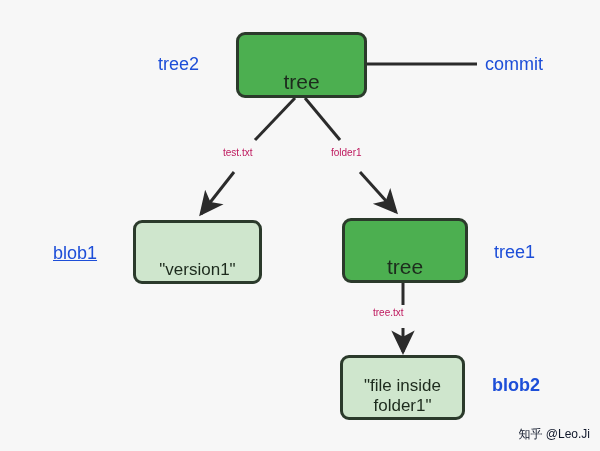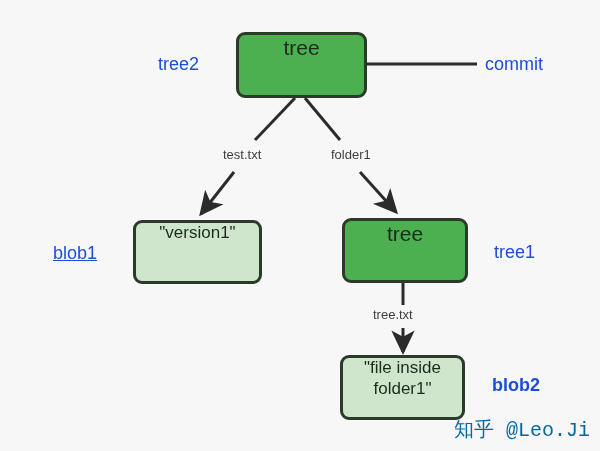--- a/index.html
+++ b/index.html
@@ -25,21 +25,21 @@
     top: 0;
     width: 600px;
     height: 451px;
   }
   .node {
     position: absolute;
     box-sizing: border-box;
     border: 3px solid #2b3a2b;
     border-radius: 9px;
     display: flex;
-    align-items: flex-start;
+    align-items: flex-end;
     justify-content: center;
     text-align: center;
     color: #1d2b1d;
     line-height: 1.22;
     z-index: 3;
   }
   .node.tree {
     background: #4caf50;
     font-size: 21px;
   }
@@ -53,36 +53,35 @@
   }
   .tag {
     position: absolute;
     color: #1d4ed8;
     font-size: 18px;
     white-space: nowrap;
     z-index: 4;
   }
   .edge-label {
     position: absolute;
-    color: #404040;
-    font-size: 13px;
+    color: #be185d;
+    font-size: 10px;
     white-space: nowrap;
     background: #f7f7f7;
     padding: 0 2px;
     z-index: 4;
   }
   .watermark {
     position: absolute;
     right: 10px;
     bottom: 8px;
-    color: #0369a1;
-    font-size: 20px;
+    color: #0f172a;
+    font-size: 12px;
     white-space: nowrap;
     z-index: 5;
-    font-family: Liberation Mono, monospace;
   }
 </style>
 </head>
 <body>
 
 <div id="canvas">
 
   <svg class="edges" viewBox="0 0 600 451">
     <defs>
       <marker id="arrowhead" markerWidth="9" markerHeight="9" refX="7.2" refY="4.5" orient="auto" markerUnits="strokeWidth">

